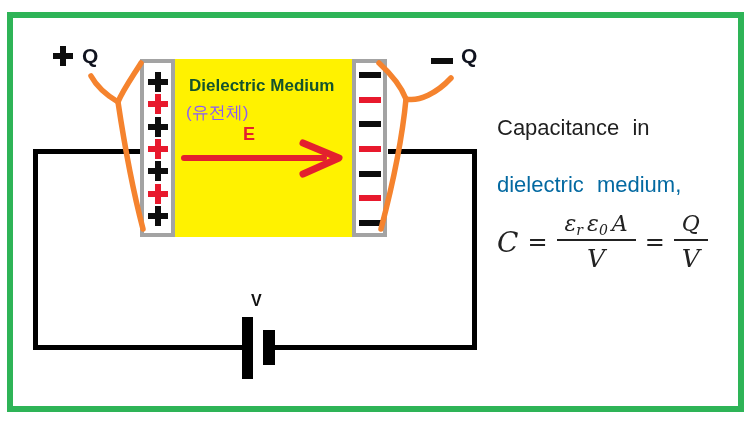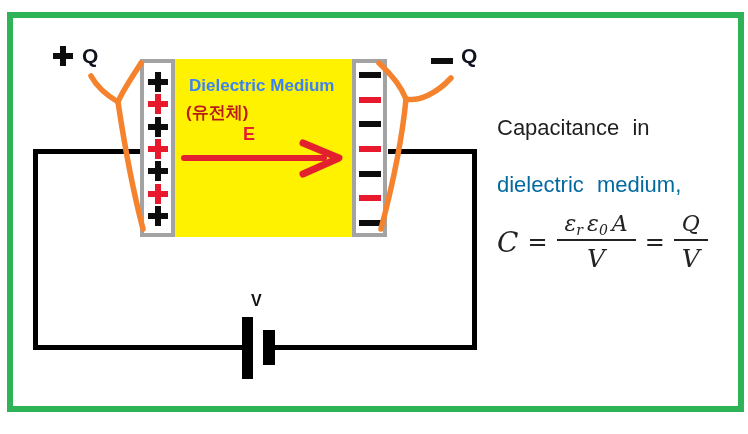--- a/index.html
+++ b/index.html
@@ -6,22 +6,22 @@
   #canvas{position:relative;width:748px;height:434px;background:#ffffff;overflow:hidden;
           font-family:"Liberation Sans",sans-serif;}
   .abs{position:absolute;}
 
   
   .frame{left:7px;top:12px;width:737px;height:400px;box-sizing:border-box;
          border:6px solid #2eb457;}
 
   
   .dielectric{left:172px;top:59px;width:182px;height:178px;background:#fff200;z-index:1;}
-  .dielectric-title{left:189px;top:76px;font-size:17px;font-weight:600;color:#3b82f6;z-index:3;}
-  .dielectric-sub{left:186px;top:101px;font-size:17px;font-weight:700;color:#b91c1c;z-index:3;}
+  .dielectric-title{left:189px;top:76px;font-size:17px;font-weight:600;color:#14532d;z-index:3;}
+  .dielectric-sub{left:186px;top:101px;font-size:17px;font-weight:400;color:#8b5cf6;z-index:3;}
   .e-label{left:243px;top:124px;font-size:18px;font-weight:700;color:#e3202e;z-index:3;}
 
   
   .plate{top:59px;width:35px;height:178px;box-sizing:border-box;background:#ffffff;
          border:4px solid #a3a3a3;z-index:2;display:flex;flex-direction:column;
          justify-content:space-between;align-items:center;padding:9px 0 7px 0;}
   .plate-left{left:140px;}
   .plate-right{left:352px;}
 
   .charge{flex:0 0 auto;}

